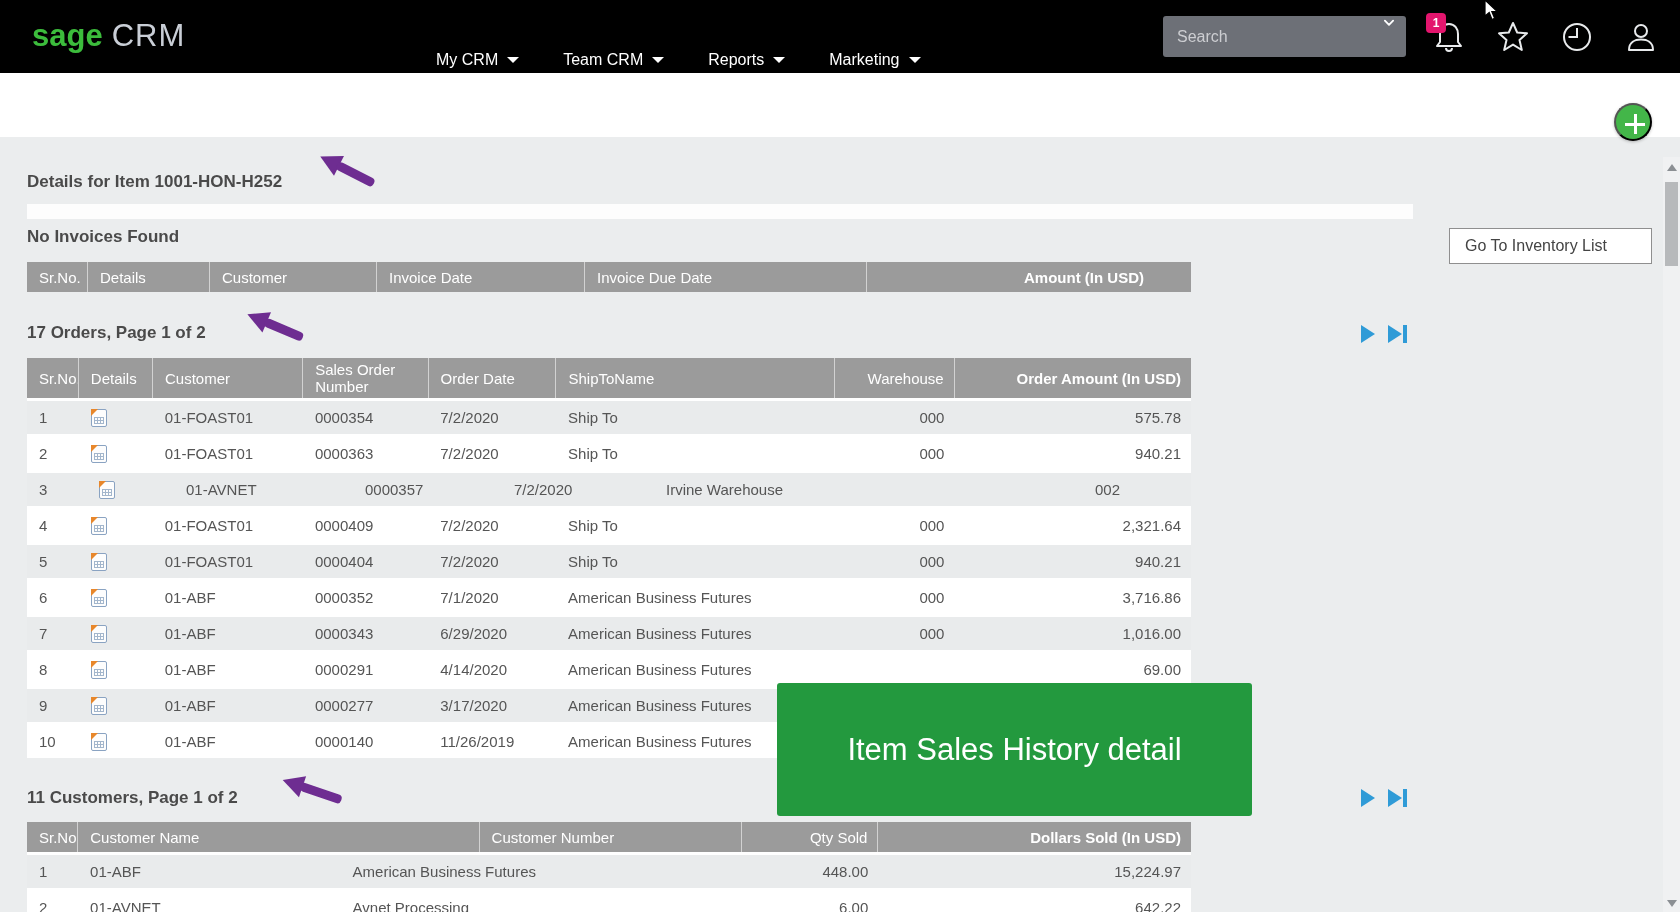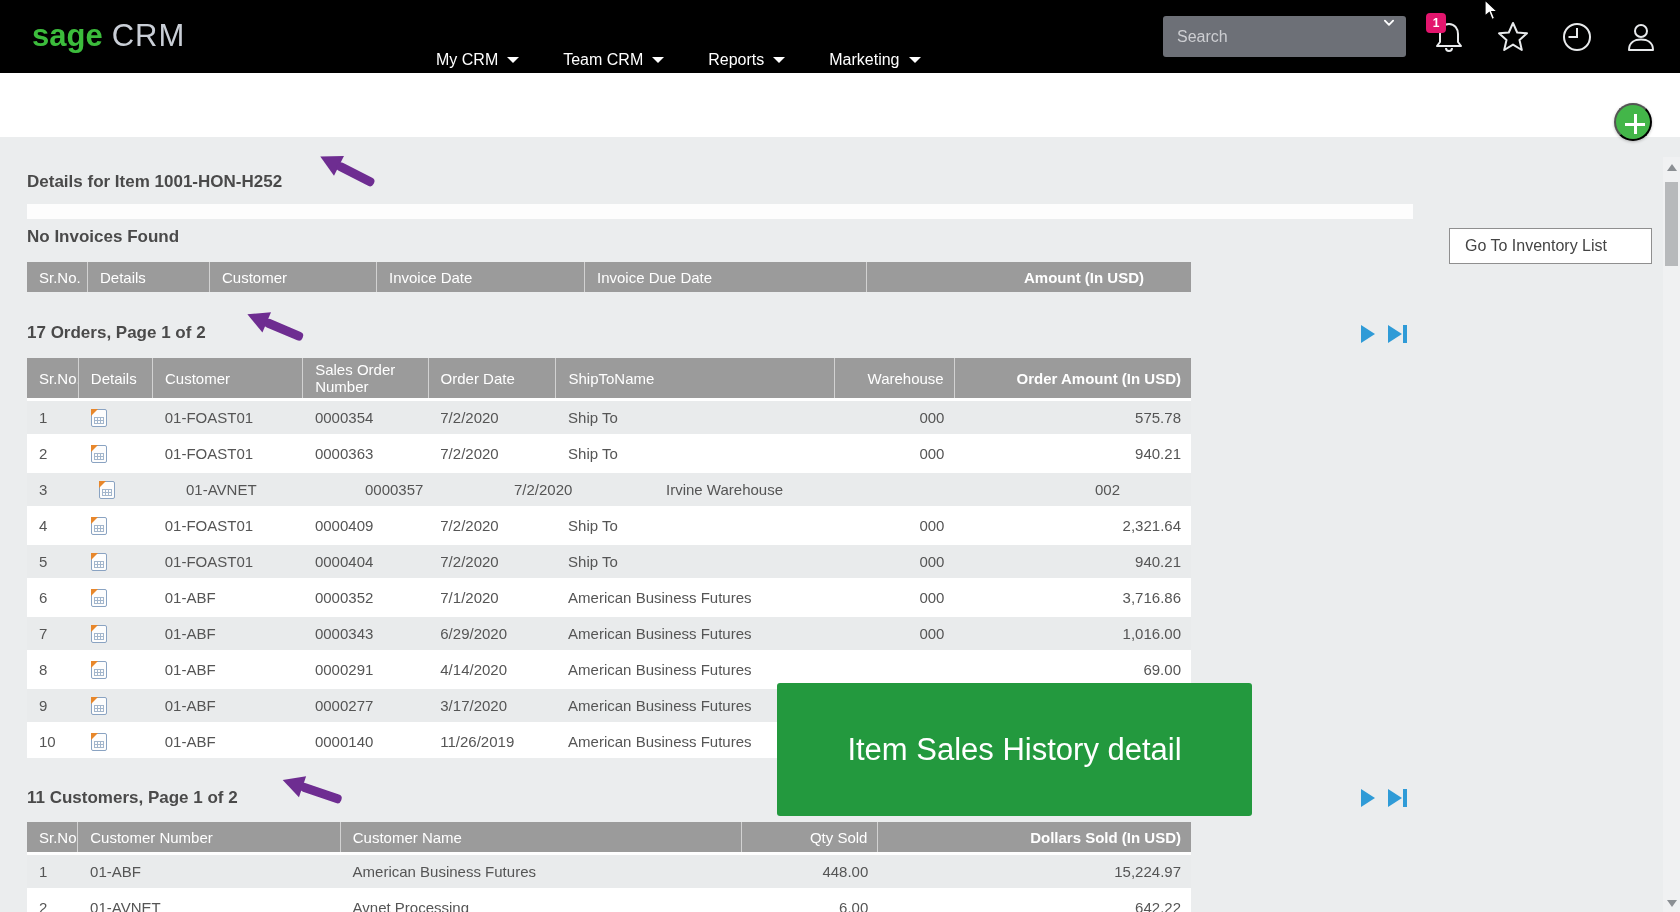--- a/index.html
+++ b/index.html
@@ -349,22 +349,22 @@
     </svg>
     <svg width="22" height="20" viewBox="0 0 22 20">
       <polygon points="1,1 15,10 1,19" fill="#2f9bd7"></polygon>
       <rect x="16" y="1" width="4" height="18" fill="#2f9bd7"></rect>
     </svg>
   </div>
 
   <div class="tbl t-customers" id="customers-table">
       <div class="thead-row">
         <div class="cell c0">Sr.No.</div>
+        <div class="cell c2">Customer Name</div>
         <div class="cell c1">Customer Number</div>
-        <div class="cell c2">Customer Name</div>
         <div class="cell c3 r">Qty Sold</div>
         <div class="cell c4 r">Dollars Sold (In USD)</div>
       </div>
       <div class="data-row odd">
         <div class="cell c0">1</div>
         <div class="cell c1">01-ABF</div>
         <div class="cell c2">American Business Futures</div>
         <div class="cell c3 r">448.00</div>
         <div class="cell c4 r">15,224.97</div>
       </div>

